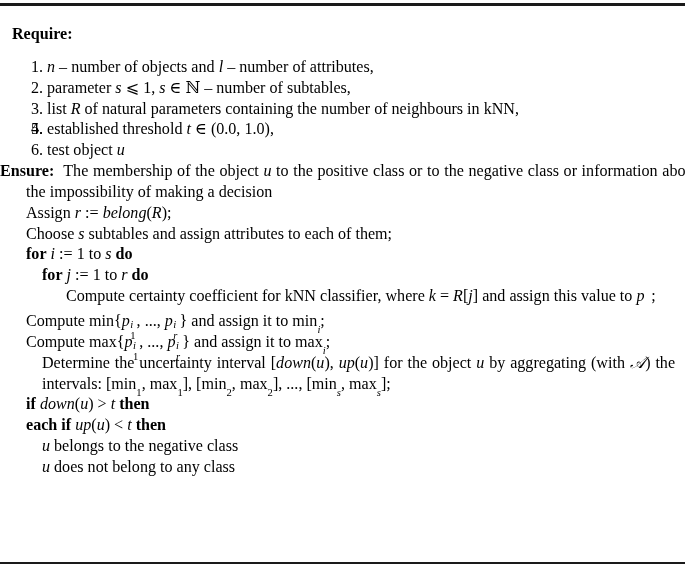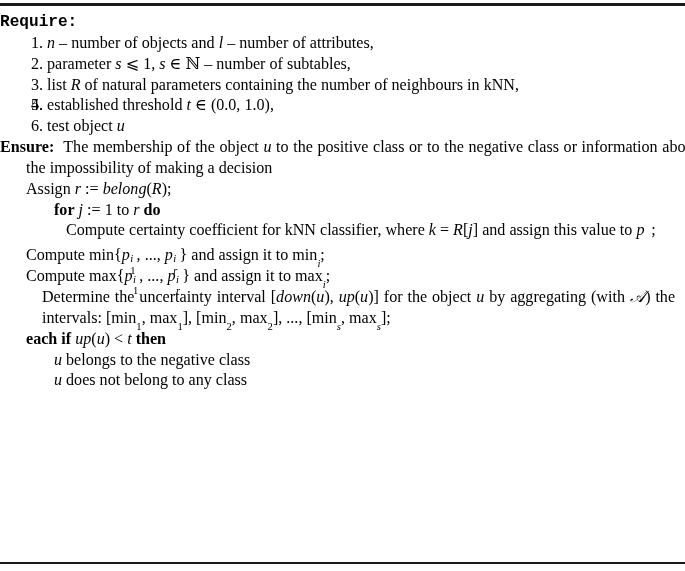--- a/index.html
+++ b/index.html
@@ -39,22 +39,21 @@
     position: absolute;
     left: 0;
     top: 12px;
     width: 685px;
   }
   .line {
     font-size: 16.1px;
     line-height: 20.85px;
     white-space: normal;
     padding: 0;
-    margin: 0;
-    font-family: Liberation Mono, monospace;
+    margin: 12px;
   }
   .kw {
     font-weight: bold;
   }
   .mathit {
     font-style: italic;
     font-family: "Liberation Serif", "DejaVu Serif", serif;
   }
   .mathrm {
     font-style: normal;
@@ -128,21 +127,21 @@
     padding-right: 2px;
     width: 672px;
   }
   .stmt {
     padding-left: 26px;
     font-size: 16.1px;
     line-height: 20.85px;
     width: 672px;
     box-sizing: border-box;
   }
-  .stmt.ind1 { padding-left: 54px; }
+  .stmt.ind1 { padding-left: 42px; }
   .stmt-justify {
     padding-left: 10px;
     padding-right: 1px;
     text-align: justify;
     text-indent: 56px;
     width: 671px;
     box-sizing: border-box;
     font-size: 16.1px;
     line-height: 20.85px;
   }
@@ -206,21 +205,27 @@
 
     <div class="ensure-block">
       <span class="kw">Ensure:</span>&nbsp;
       <span>The membership of the object <span class="mathit">u</span> to the positive class or to the negative class or information about the impossibility of making a decision</span>
     </div>
 
     <div class="stmt">
       Assign <span class="mathit">r</span> := <span class="mathit">belong</span>(<span class="mathit">R</span>);
     </div>
 
-
+    <div class="stmt">
+      Choose <span class="mathit">s</span> subtables and assign attributes to each of them;
+    </div>
+
+    <div class="stmt">
+      <span class="kw">for</span> <span class="mathit">i</span> := 1 to <span class="mathit">s</span> <span class="kw">do</span>
+    </div>
 
     <div class="stmt ind1">
       <span class="kw">for</span> <span class="mathit">j</span> := 1 to <span class="mathit">r</span> <span class="kw">do</span>
     </div>
 
     <div class="stmt-justify">
       Compute certainty coefficient for kNN classifier, where <span class="mathit">k</span> = <span class="mathit">R</span>[<span class="mathit">j</span>] and assign this value to <span class="mathit">p</span><span class="subsup"><span class="s-sup">i</span><span class="s-sub">j</span></span><span class="subsup-pad"></span>;
     </div>
 
     <div class="gap-sm"></div>
@@ -230,20 +235,23 @@
     </div>
 
     <div class="stmt">
       Compute max{<span class="mathit">p</span><span class="subsup"><span class="s-sup">i</span><span class="s-sub" style="font-style:normal">1</span></span><span class="subsup-pad"></span>, ..., <span class="mathit">p</span><span class="subsup"><span class="s-sup">i</span><span class="s-sub">r</span></span><span class="subsup-pad"></span>} and assign it to max<sub class="mathit">i</sub>;
     </div>
 
     <div class="stmt-justify-2">
       Determine the uncertainty interval [<span class="mathit">down</span>(<span class="mathit">u</span>), <span class="mathit">up</span>(<span class="mathit">u</span>)] for the object <span class="mathit">u</span> by aggregating (with <span class="cal">𝒜</span>) the intervals: [min<sub class="mathrm">1</sub>, max<sub class="mathrm">1</sub>], [min<sub class="mathrm">2</sub>, max<sub class="mathrm">2</sub>], ..., [min<sub class="mathit">s</sub>, max<sub class="mathit">s</sub>];
     </div>
 
+    <div class="stmt">
+      <span class="kw">if</span> <span class="mathit">down</span>(<span class="mathit">u</span>) &gt; <span class="mathit">t</span> <span class="kw">then</span>
+    </div>
 
 
     <div class="stmt">
       <span class="kw">each if</span> <span class="mathit">up</span>(<span class="mathit">u</span>) &lt; <span class="mathit">t</span> <span class="kw">then</span>
     </div>
 
     <div class="stmt ind1">
       <span class="mathit">u</span> belongs to the negative class
     </div>
 

